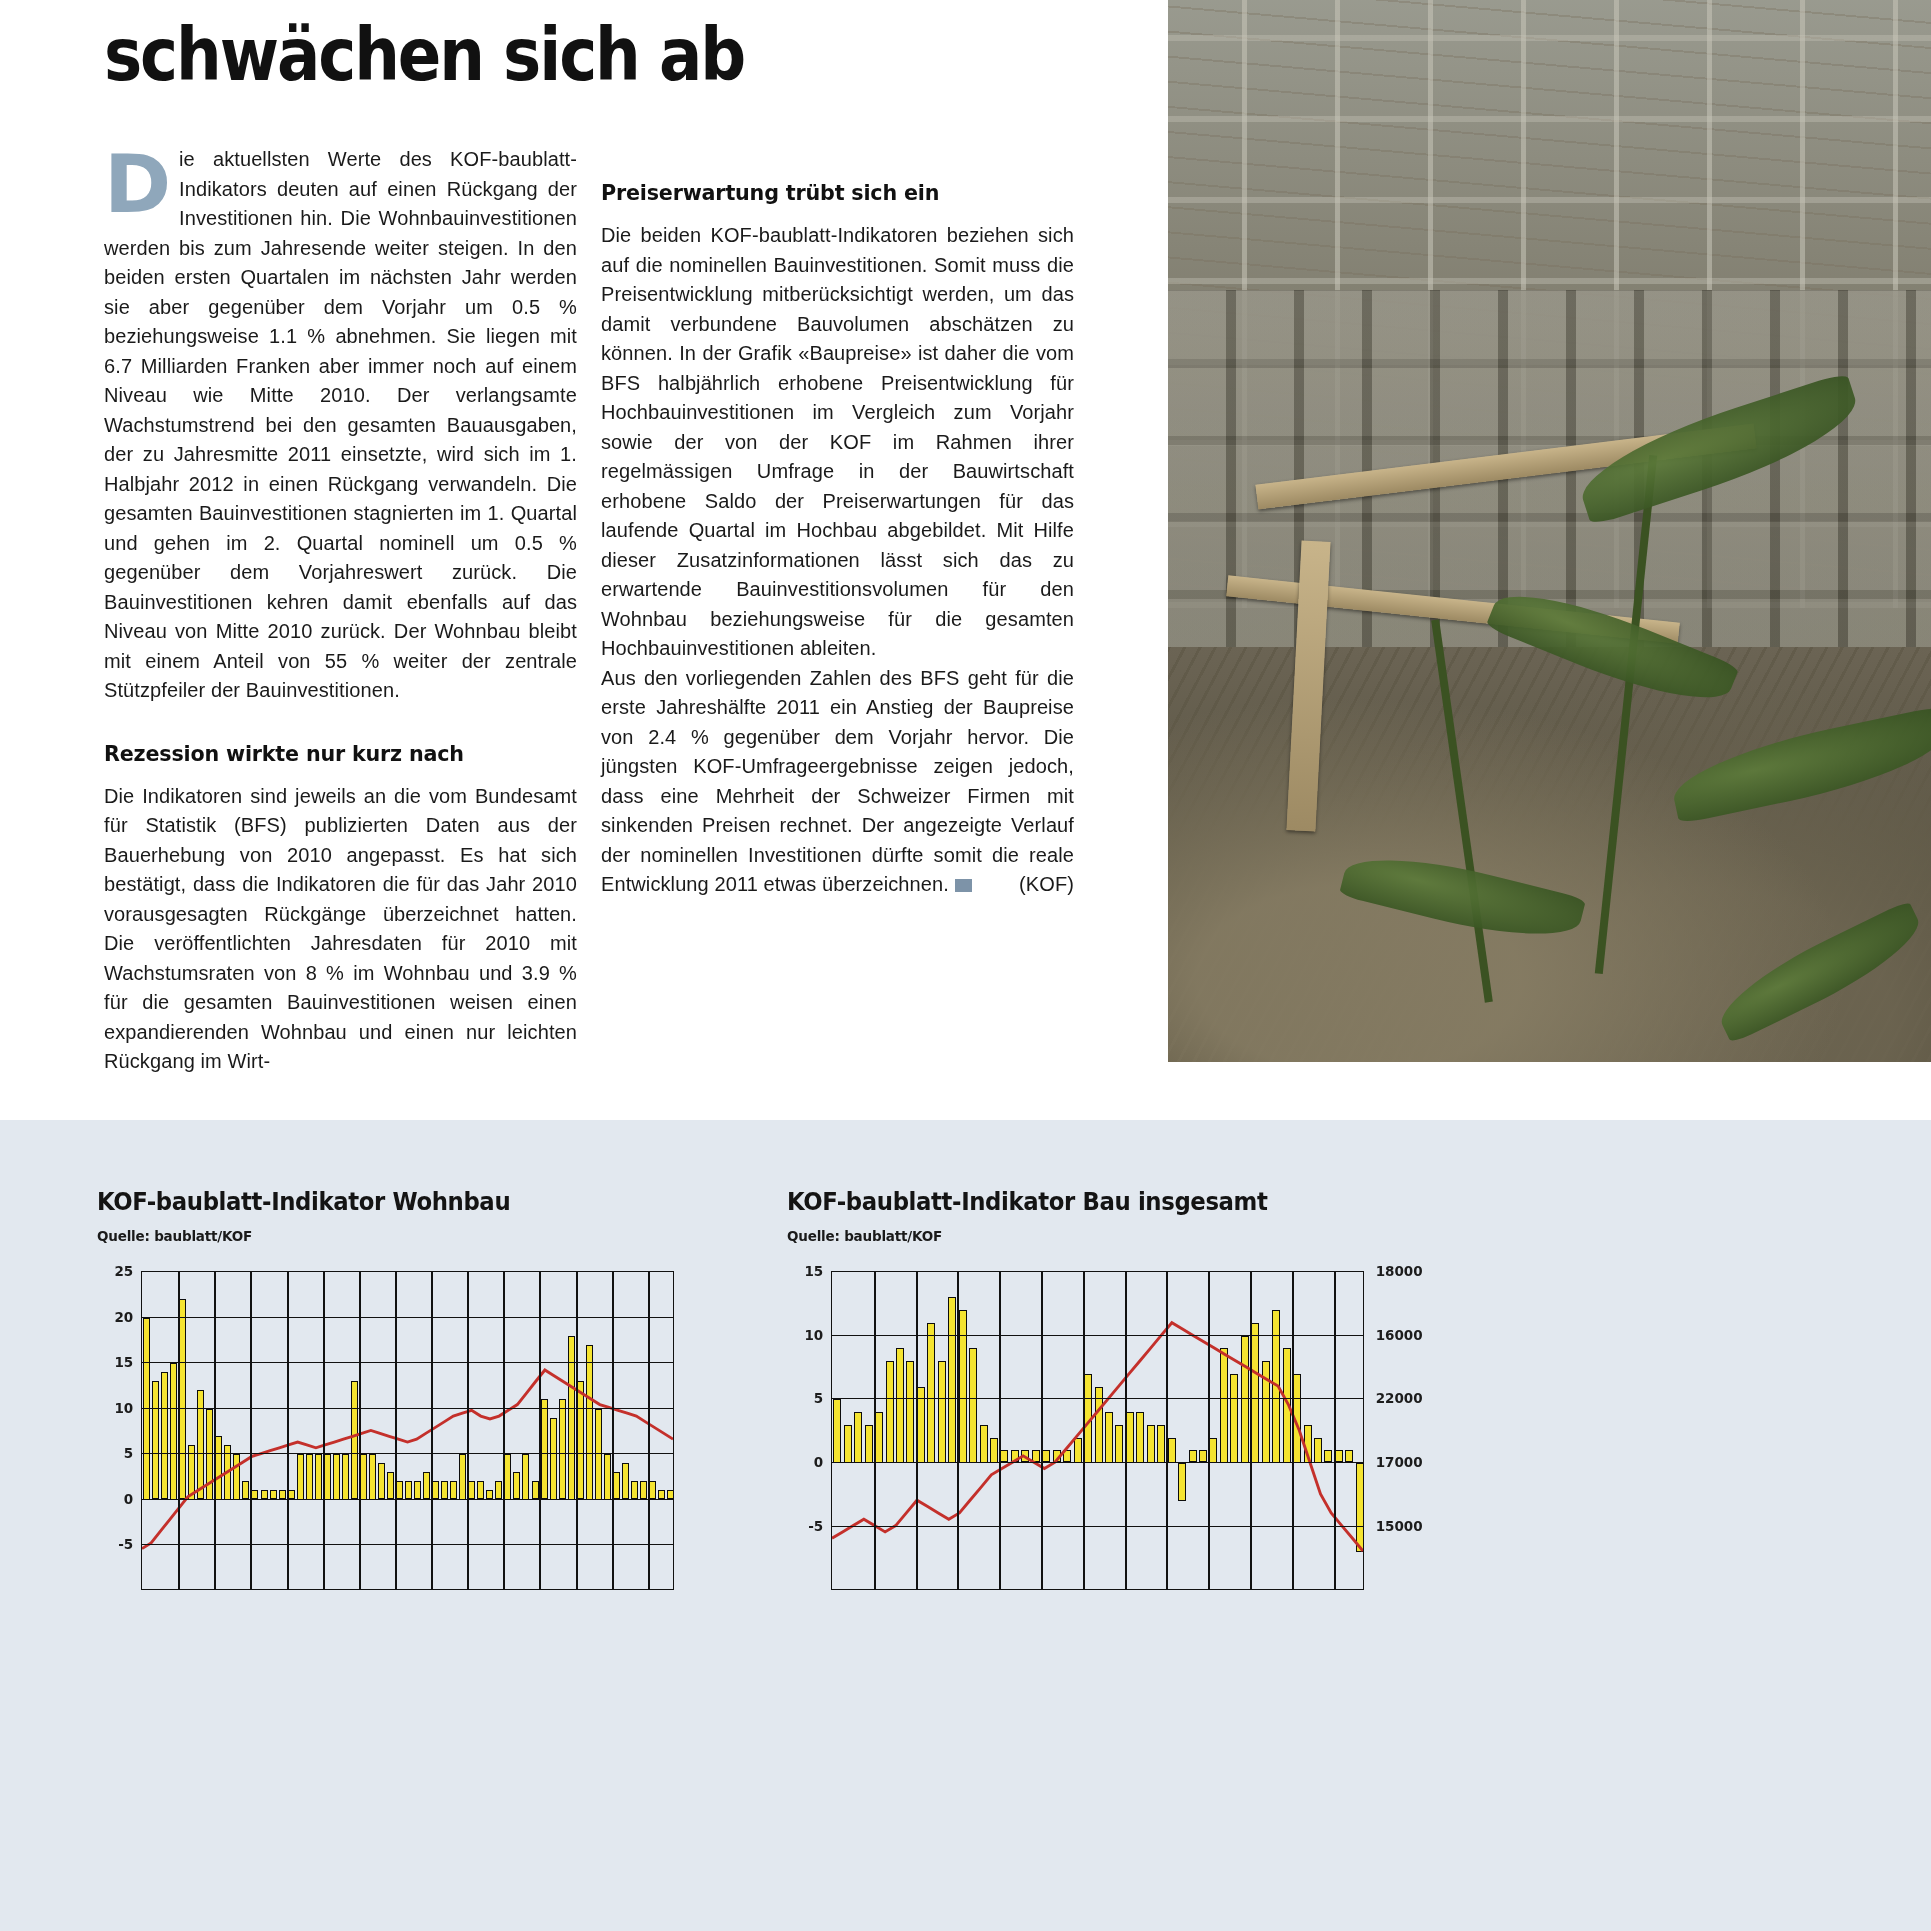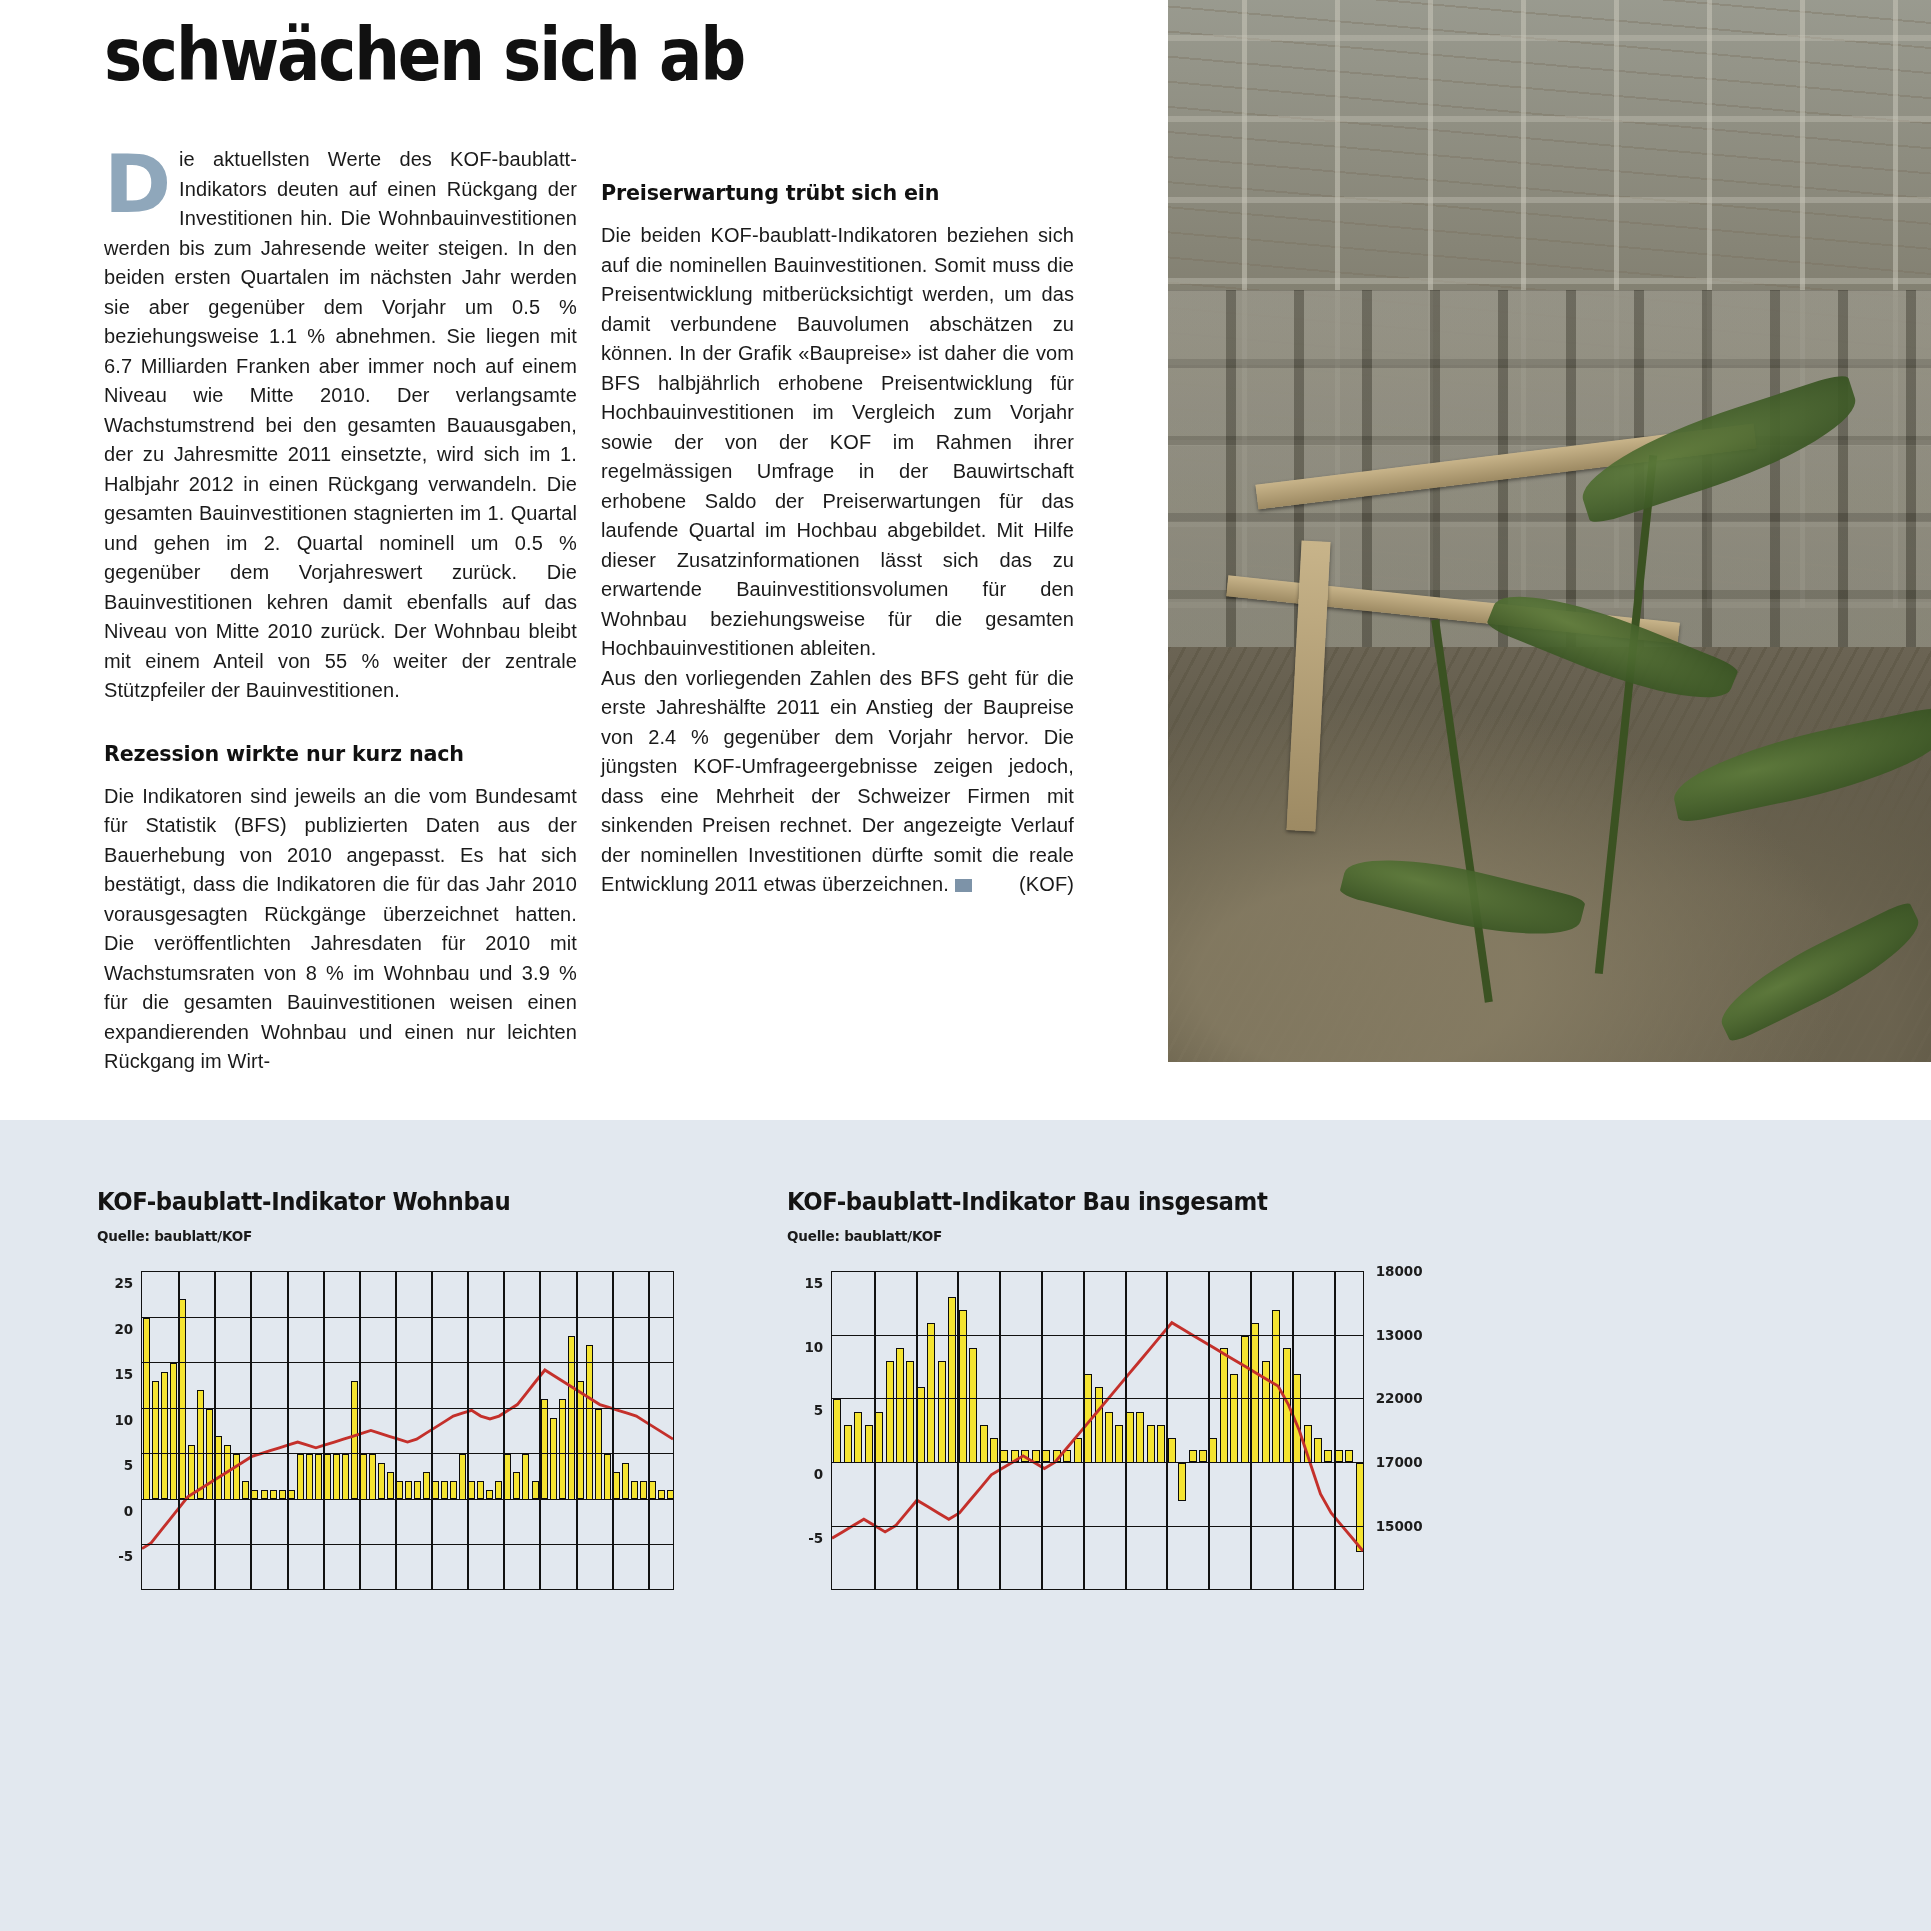--- a/index.html
+++ b/index.html
@@ -191,21 +191,21 @@
     position: relative;
     margin-top: 27px;
     height: 386px;
   }
   .axis-left, .axis-right {
     position: absolute;
     top: 0;
     width: 42px;
     height: 319px;
   }
-  .axis-left  { left: 0; margin-top: 12px; }
+  .axis-left  { left: 0; }
   .axis-right { left: 579px; width: 93px; }
   .axis-left .tick, .axis-right .tick {
     position: absolute;
     font-family: "DejaVu Sans", sans-serif;
     font-weight: 700;
     font-size: 13.5px;
     color: #1c1c1c;
     white-space: nowrap;
     transform: translateY(-50%);
   }
@@ -468,21 +468,21 @@
           <div class="gridline-v" style="left: 251px;"></div>
           <div class="gridline-v" style="left: 293px;"></div>
           <div class="gridline-v" style="left: 334px;"></div>
           <div class="gridline-v" style="left: 376px;"></div>
           <div class="gridline-v" style="left: 418px;"></div>
           <div class="gridline-v" style="left: 460px;"></div>
           <div class="gridline-v" style="left: 502px;"></div>
         </div>
       <div class="axis-right">
           <div class="tick" style="top: 0px;">18000</div>
-          <div class="tick" style="top: 64px;">13000</div>
+          <div class="tick" style="top: 64px;">16000</div>
           <div class="tick" style="top: 127px;">22000</div>
           <div class="tick" style="top: 191px;">17000</div>
           <div class="tick" style="top: 255px;">15000</div>
         </div>
     </div>
   </div>
 
 </div>
 
 

